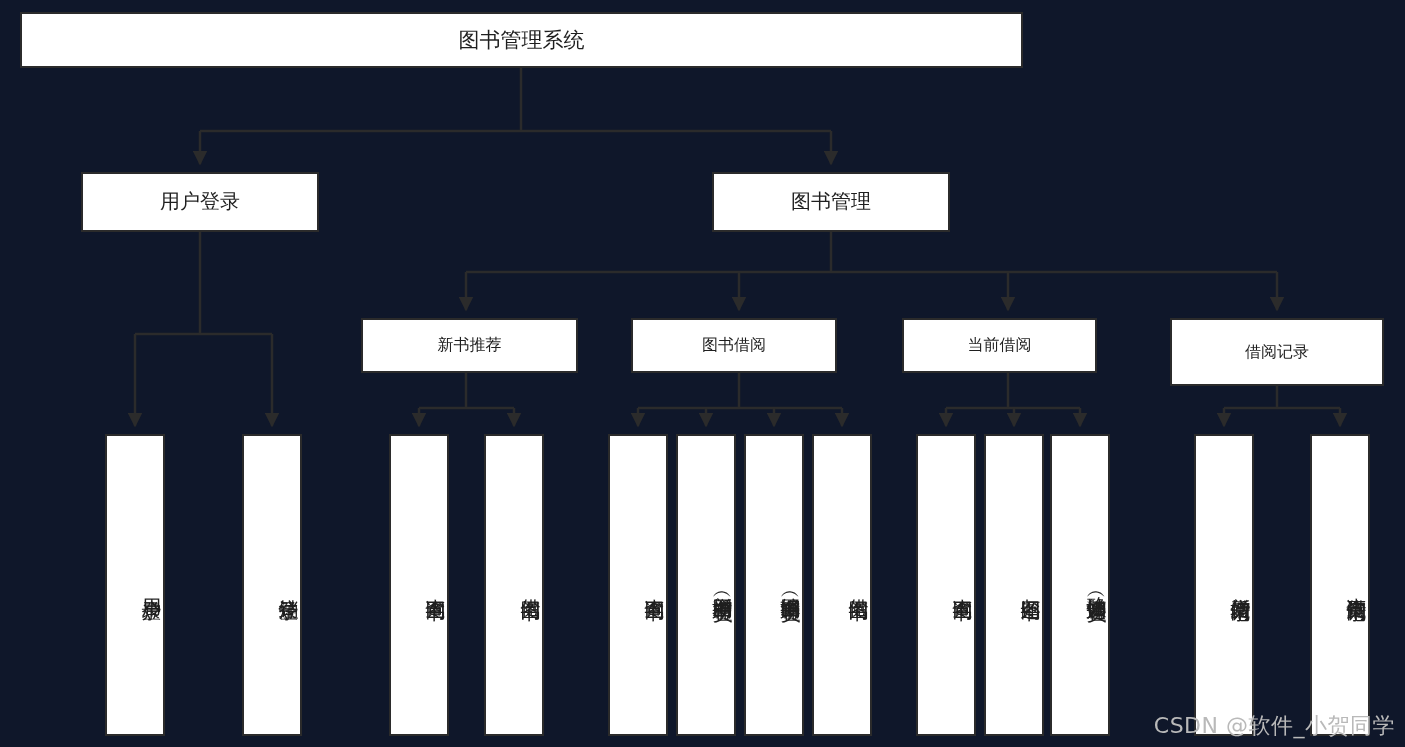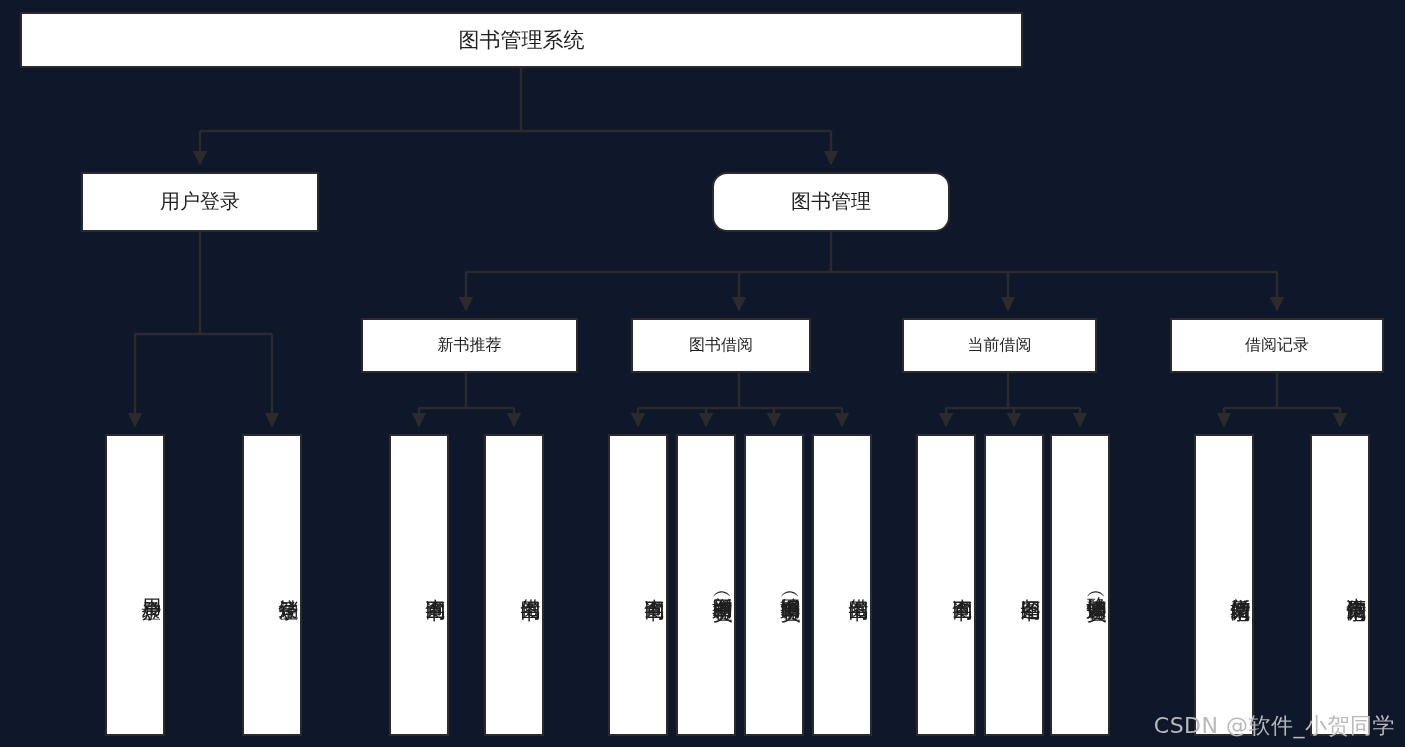--- a/index.html
+++ b/index.html
@@ -123,26 +123,26 @@
       <path d="M 1277 373 L 1277 408"></path>
       <path d="M 1224 408 L 1340 408"></path>
       <path d="M 1224 408 L 1224 426" marker-end="url(#arrow)"></path>
       <path d="M 1340 408 L 1340 426" marker-end="url(#arrow)"></path>
     </g>
   </svg>
 
   <div class="node root" style="left: 20px; top: 12px; width: 1003px; height: 56px;">图书管理系统</div>
 
   <div class="node level1" style="left: 81px; top: 172px; width: 238px; height: 60px;">用户登录</div>
-  <div class="node level1" style="left: 712px; top: 172px; width: 238px; height: 60px; border-radius: 15px;">图书管理</div>
+  <div class="node level1" style="left: 712px; top: 172px; width: 238px; height: 60px;">图书管理</div>
 
   <div class="node level2" style="left: 361px; top: 318px; width: 217px; height: 55px;">新书推荐</div>
-  <div class="node level2" style="left: 631px; top: 318px; width: 180px; height: 55px;">图书借阅</div>
+  <div class="node level2" style="left: 631px; top: 318px; width: 206px; height: 55px;">图书借阅</div>
   <div class="node level2" style="left: 902px; top: 318px; width: 195px; height: 55px;">当前借阅</div>
-  <div class="node level2" style="left: 1170px; top: 318px; width: 214px; height: 55px;">借阅记录</div>
+  <div class="node level2" style="left: 1170px; top: 318px; width: 214px; height: 68px;">借阅记录</div>
 
   <div class="node leaf" style="left: 105px; top: 434px; width: 60px; height: 302px;">
     <span class="leaf-text">用户登录</span>
   </div>
   <div class="node leaf" style="left: 242px; top: 434px; width: 60px; height: 302px;">
     <span class="leaf-text">注销登录</span>
   </div>
   <div class="node leaf" style="left: 389px; top: 434px; width: 60px; height: 302px;">
     <span class="leaf-text">查询图书</span>
   </div>

